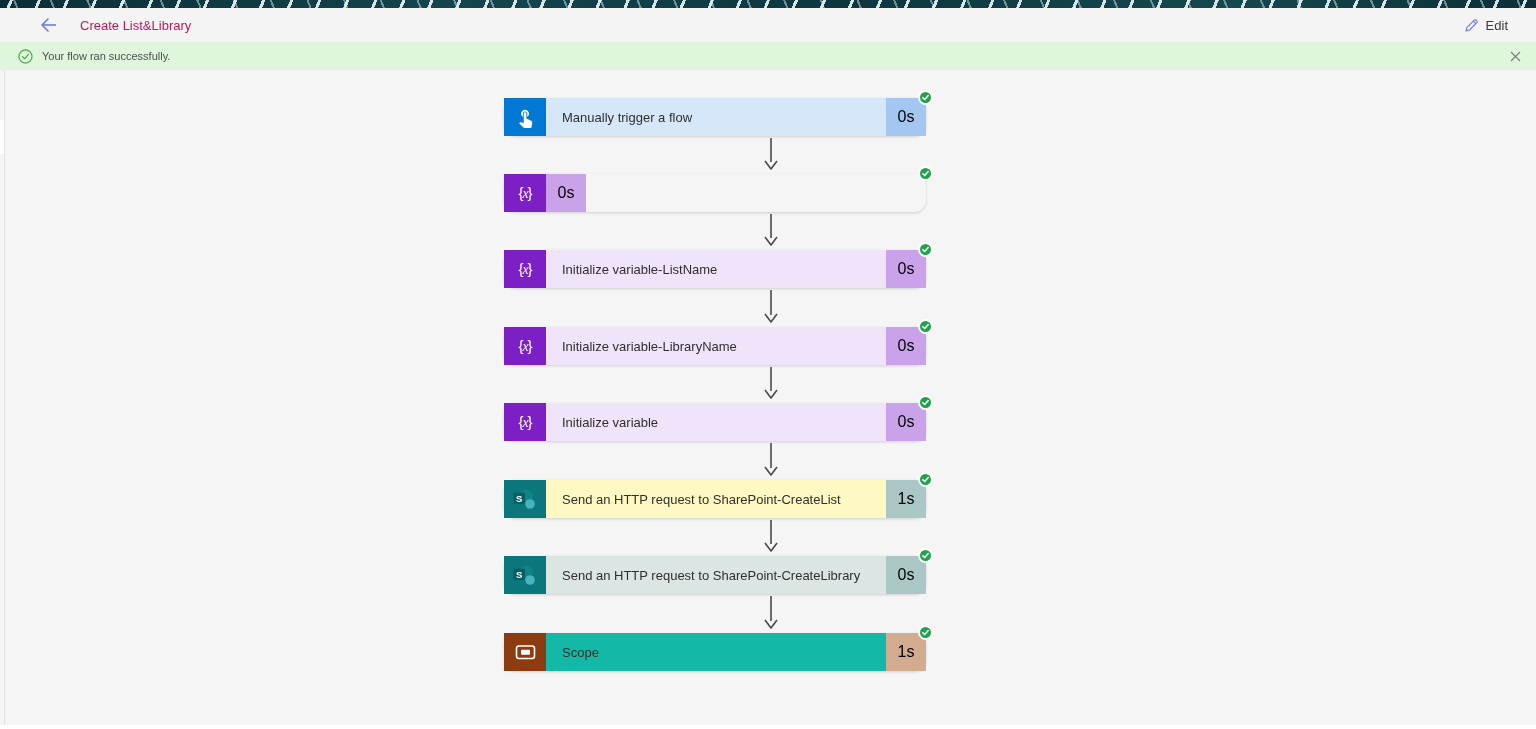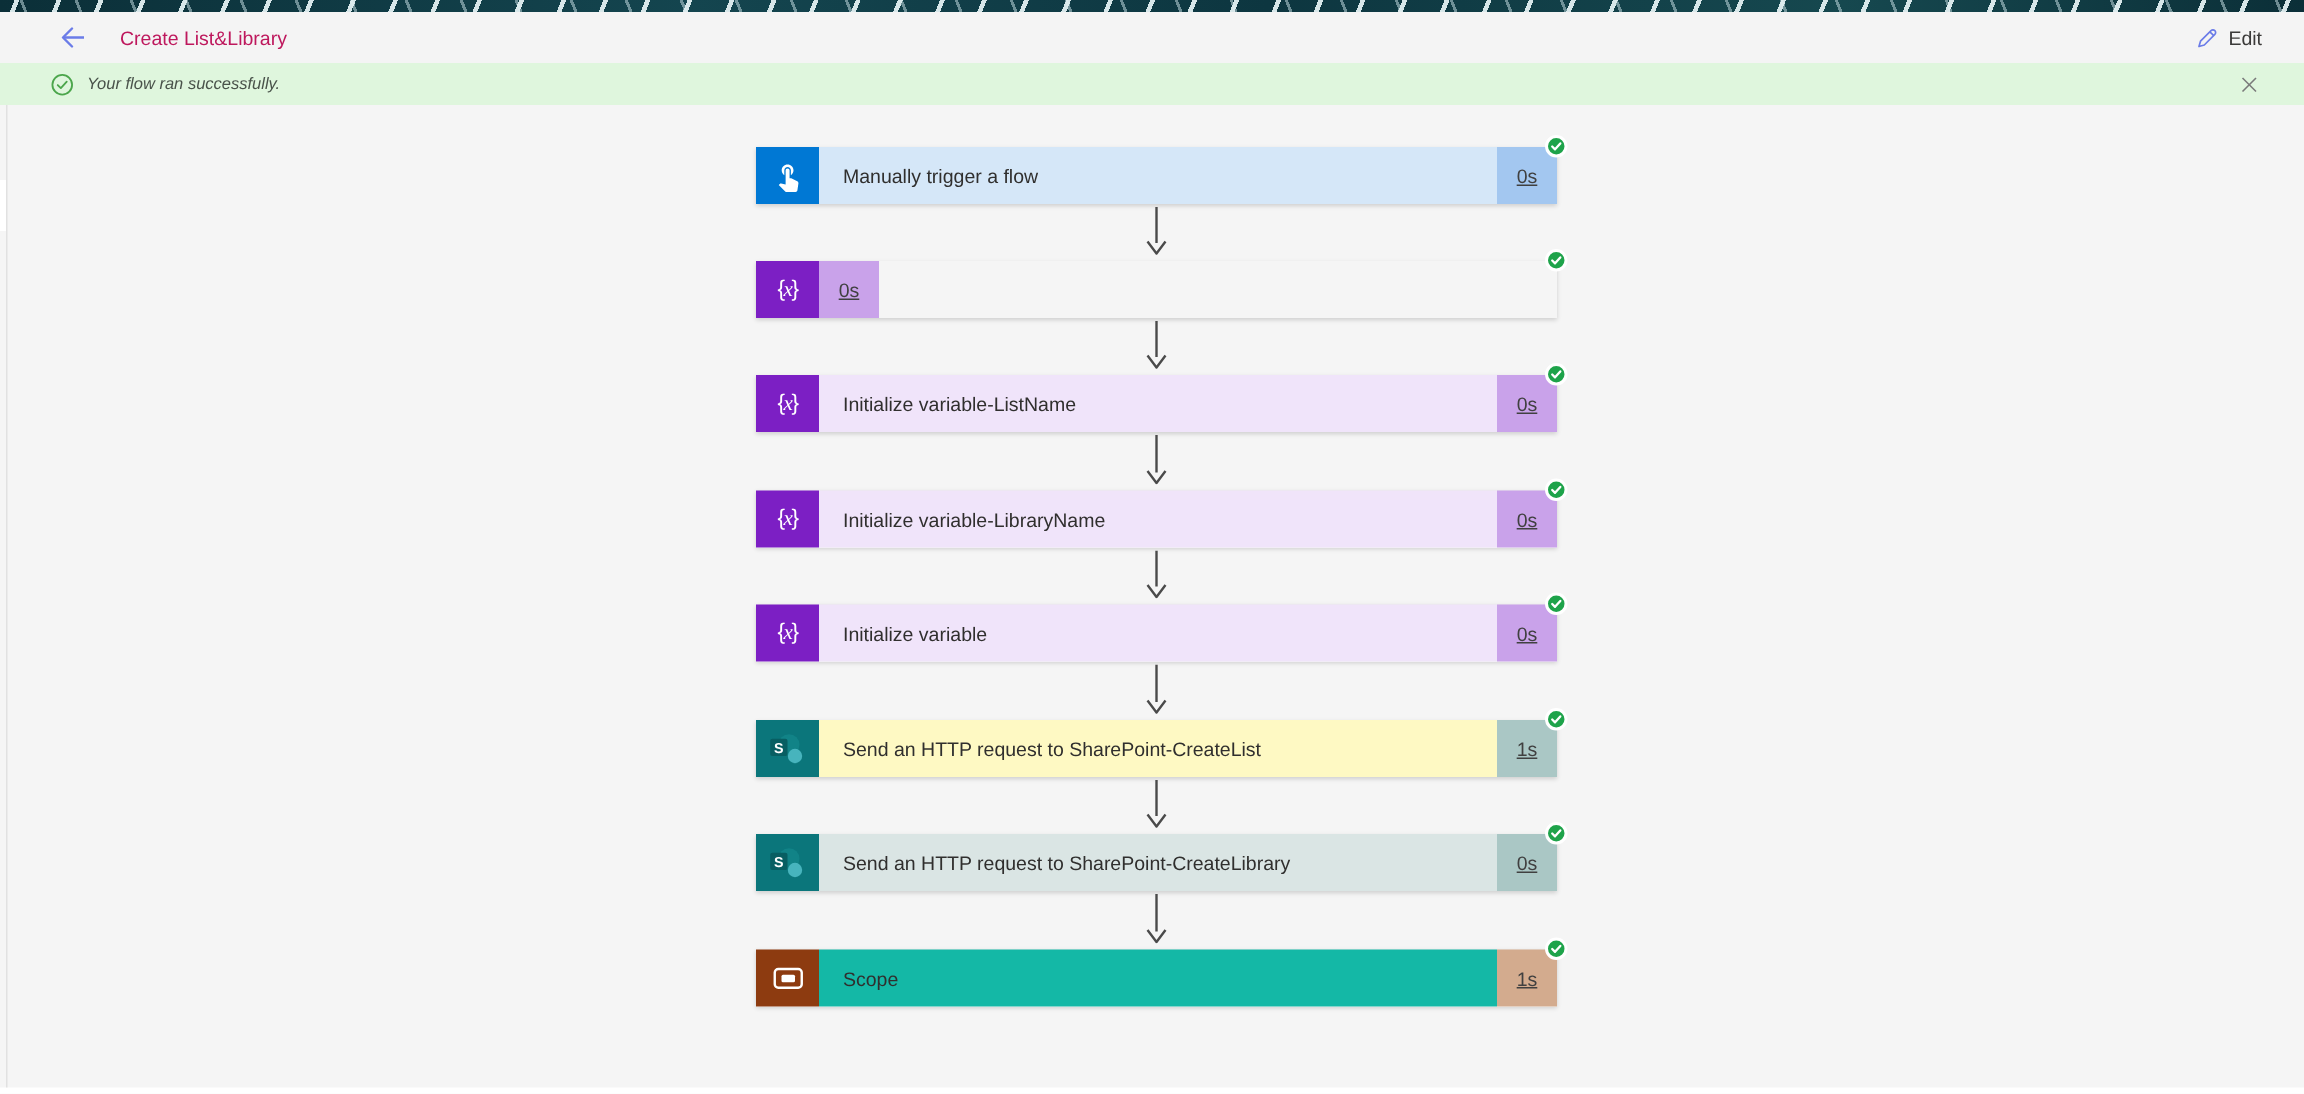--- a/index.html
+++ b/index.html
@@ -19,45 +19,45 @@
     align-items:center; padding:0 22px; }
   .back-btn { width:28px; height:24px; display:flex; align-items:center;
     justify-content:center; cursor:pointer; margin-left:12px; }
   .page-title { margin-left:18px; font-size:13px; color:#be185d; }
   .header-spacer { flex:1; }
   .edit-btn { display:flex; align-items:center; gap:7px; cursor:pointer;
     font-size:13px; color:#3b3a39; padding:3px 6px; }
 
   
   .banner { height:28px; width:100%; background:#dff6dd; display:flex;
-    align-items:center; padding:0 20px;font-style:italic; }
+    align-items:center; padding:0 4px; }
   .banner-check { width:15px; height:15px; margin-left:14px; }
   .banner-text { margin-left:9px; font-size:11px; color:#49524a; }
   .banner-spacer { flex:1; }
   .banner-close { width:22px; height:22px; display:flex; align-items:center;
     justify-content:center; color:#7a7a7a; font-size:13px; cursor:pointer; margin-right:6px; }
 
   
   .canvas { position:relative; width:100%; height:655px; background:#f5f5f5; }
   .canvas-left-line { position:absolute; left:4px; top:0; width:1px; height:100%;
     background:#e1e1e1; }
   .canvas-left-notch { position:absolute; left:0; top:50px; width:4px; height:34px;
     background:#ffffff; }
   .bottom-strip { width:100%; height:4px; background:#ffffff; }
 
   
   #flow-column { position:absolute; left:504px; top:0; width:534px; height:100%; }
-  .node { position:absolute; left:0; width:534px; height:38px; display:flex;
-    box-shadow:0 1px 3px rgba(0,0,0,.16); cursor:pointer; }
+  .node { position:absolute; left:0; width:422px; height:38px; display:flex;
+    box-shadow:0 1px 3px rgba(0,0,0,.16); cursor:pointer;border-radius:12px; }
   .node-icon { width:42px; height:38px; flex:0 0 42px; display:flex;
     align-items:center; justify-content:center; }
   .node-body { flex:1; display:flex; align-items:center; padding-left:16px; overflow:hidden; }
   .node-label { font-size:13px; color:#302f2e; white-space:nowrap; }
   .node-duration { width:40px; flex:0 0 40px; display:flex; align-items:center;
-    justify-content:center; font-size:13px; color:#404040;text-decoration:underline; }
+    justify-content:center; font-size:16px; color:#000000; }
   .node-badge { position:absolute; top:-8px; right:-7px; width:15px; height:15px;
     border-radius:50%; border:2px solid #fff; display:flex; align-items:center;
     justify-content:center; }
   .vx { color:#fff; font-size:15px; letter-spacing:-1px; }
   .vx i { font-family:"Liberation Serif", serif; font-style:italic; font-size:14px; }
   .arrow-svg { position:absolute; }
 </style>
 </head>
 <body>
 

